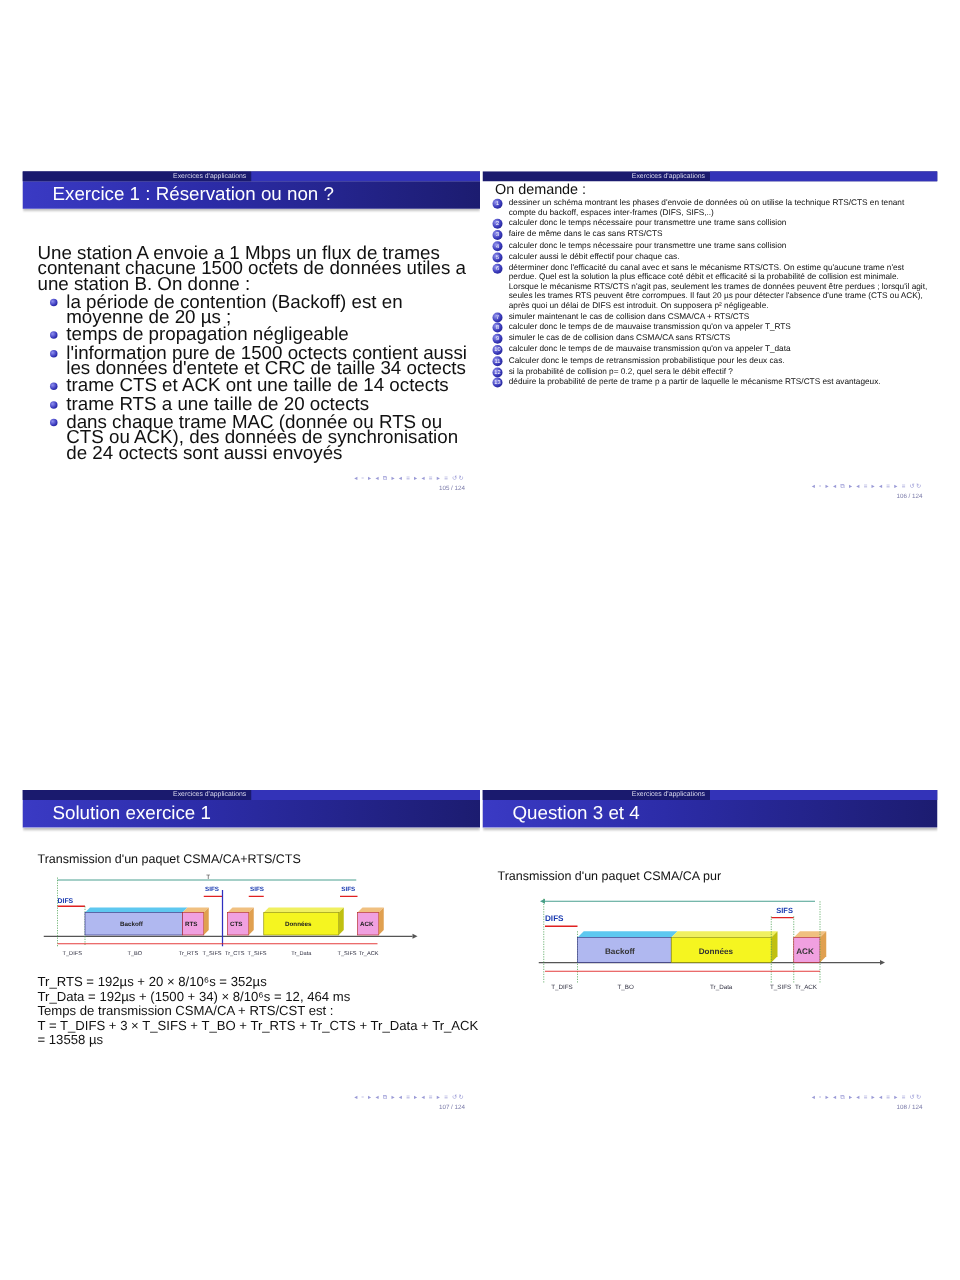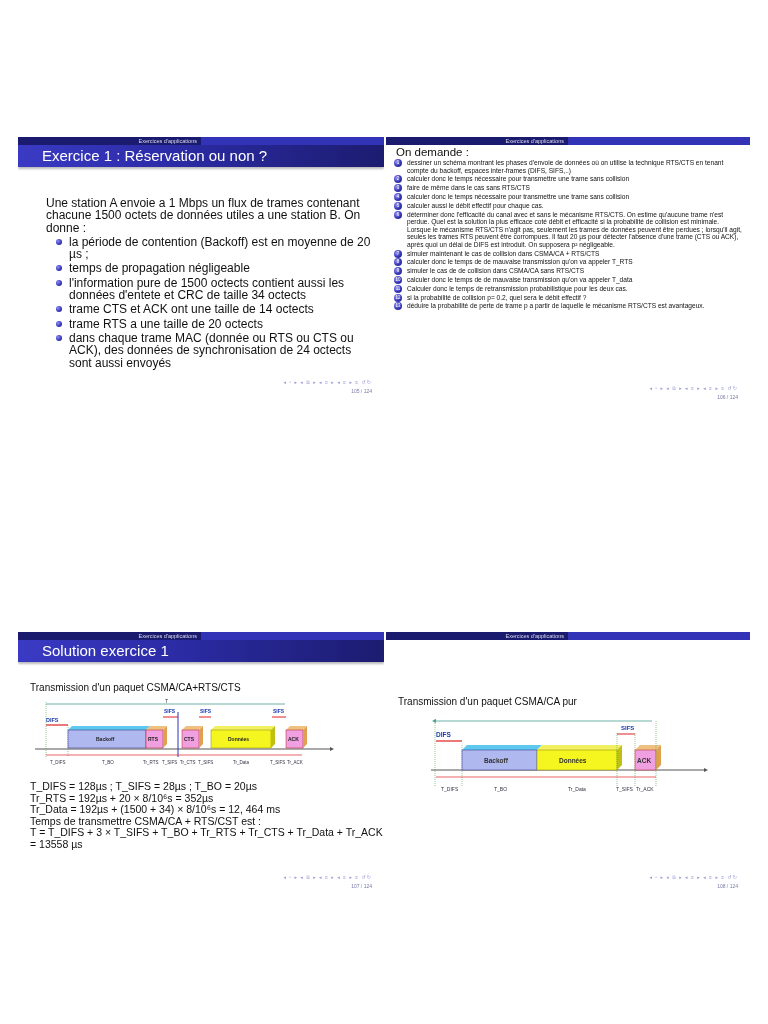--- a/index.html
+++ b/index.html
@@ -14,21 +14,21 @@
   .headline { position:relative; height:8px; background:linear-gradient(90deg,#1a1a6e 0%,#1a1a6e 100%); }
   .headline .sec { position:absolute; left:0; top:0; height:8px; width:50%; background:#1a1a6e;
                    color:#dcdcf0; font-size:5.5px; line-height:8px; text-align:right; padding-right:4px; box-sizing:border-box; }
   .headline .sec2 { position:absolute; left:50%; top:0; height:8px; width:50%; background:#3333b8; }
   .titlebar { height:22px; background:linear-gradient(90deg,#3a3ac4 0%,#2c2ca8 40%,#1c1c70 100%);
               color:#fff; font-size:15px; line-height:22px; padding-left:24px; box-shadow:0 2px 2px #bbb; }
   .s2 .topbar { height:8px; background:#1a1a6e; position:relative; }
   .s2 .topbar .sec { position:absolute; left:0; width:50%; height:8px; color:#dcdcf0; font-size:5.5px; line-height:8px; text-align:right; padding-right:4px; box-sizing:border-box;}
   .s2 .topbar .sec2 { position:absolute; left:50%; width:50%; height:8px; background:#3333b8; }
 
-  .body1 { position:absolute; left:12px; top:60px; right:8px; font-size:12px; line-height:12.3px;margin-left:16px; }
+  .body1 { position:absolute; left:12px; top:60px; right:8px; font-size:15px; line-height:12.3px; }
   .body1 ul { list-style:none; margin:2px 0 0 0; padding:0 0 0 10px; }
   .body1 li { position:relative; padding-left:13px; margin-bottom:2px; }
   .bullet { position:absolute; left:0; top:3px; width:6px; height:6px; border-radius:50%;
             background:radial-gradient(circle at 35% 35%, #8f8ff0 0%, #3333b8 60%, #1a1a6e 100%); }
 
   .ondemande { position:absolute; left:10px; top:9px; font-size:11.5px; }
   .list2 { position:absolute; left:8px; top:22px; right:6px; font-size:6.6px; line-height:7.6px; }
   .list2 .it { position:relative; padding-left:13px; margin-bottom:1.2px; }
   .num { position:absolute; left:0; top:0; width:8px; height:8px; border-radius:50%;
          background:radial-gradient(circle at 35% 35%, #9a9af0 0%, #3535b8 55%, #1c1c70 100%);
@@ -156,37 +156,37 @@
     <text x="113" y="67" font-size="4.5" fill="#334">Tr_RTS</text>
     <text x="132" y="67" font-size="4.5" fill="#334">T_SIFS</text>
     <text x="150" y="67" font-size="4.5" fill="#334">Tr_CTS</text>
     <text x="168" y="67" font-size="4.5" fill="#334">T_SIFS</text>
     <text x="203" y="67" font-size="4.5" fill="#334">Tr_Data</text>
     <text x="240" y="67" font-size="4.5" fill="#334">T_SIFS</text>
     <text x="257" y="67" font-size="4.5" fill="#334">Tr_ACK</text>
   </svg>
 
   <div class="formulas" style="top:149px">
-    <div>T_DIFS = 128µs ; T_SIFS = 28µs ; T_BO = 20µs</div>
     <div>Tr_RTS = 192µs + 20 × 8/10⁶s = 352µs</div>
     <div>Tr_Data = 192µs + (1500 + 34) × 8/10⁶s = 12, 464 ms</div>
-    <div>Temps de transmettre CSMA/CA + RTS/CST est :</div>
+    <div>Temps de transmission CSMA/CA + RTS/CST est :</div>
     <div>T = T_DIFS + 3 × T_SIFS + T_BO + Tr_RTS + Tr_CTS + Tr_Data + Tr_ACK = 13558 µs</div>
   </div>
   <div class="nav">
     <span>◂ ▫ ▸ ◂ ⧉ ▸ ◂ ≡ ▸ ◂ ≡ ▸  ≡  ↺↻</span>
     <span class="pg">107 / 124</span>
   </div>
 </div>
 
 <div class="slide s4">
   <div class="headline" style="display:block">
     <div class="sec">Exercices d'applications</div>
     <div class="sec2"></div>
   </div>
+  <div class="titlebar" style="display:block">Question 3 et 4</div>
   <div class="sub" style="top:64px">Transmission d'un paquet CSMA/CA pur</div>
 
   <svg class="diagram" style="left:10px;top:83px" width="320" height="90" viewBox="0 0 320 90">
     <line x1="40" y1="6" x2="256" y2="6" stroke="#4aa090" stroke-width="0.8"></line>
     <polygon points="40,4 36,6 40,8" fill="#4aa090"></polygon>
     <line x1="35" y1="55" x2="310" y2="55" stroke="#555" stroke-width="1"></line>
     <polygon points="308,53 312,55 308,57" fill="#555"></polygon>
 
     <text x="40" y="22" font-size="6.5" font-weight="bold" fill="#1a3ab0">DIFS</text>
     <line x1="40" y1="26" x2="66" y2="26" stroke="#e02020" stroke-width="1.2"></line>

